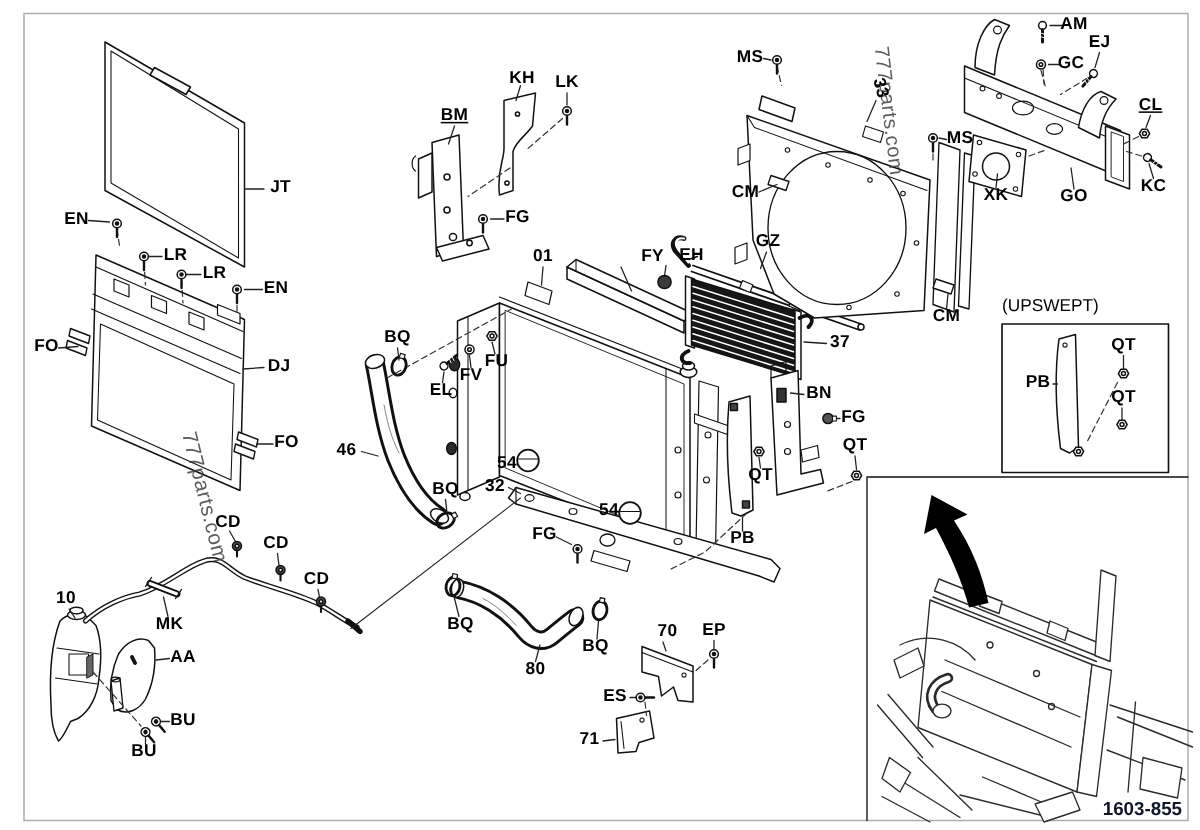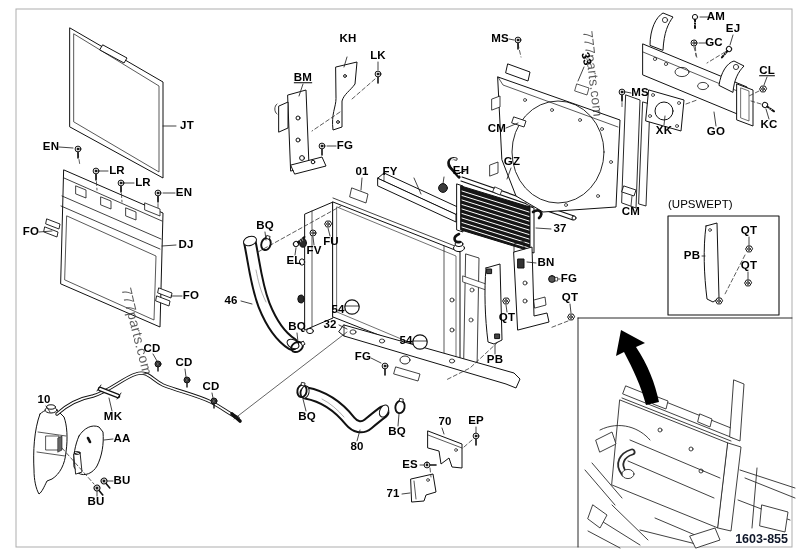--- a/index.html
+++ b/index.html
@@ -481,36 +481,36 @@
 
 <span class="callout" style="left: 187px; top: 126px;">JT</span>
     <span class="callout" style="left: 51px; top: 147px;">EN</span>
     <span class="callout" style="left: 117px; top: 171px;">LR</span>
     <span class="callout" style="left: 143px; top: 183px;">LR</span>
     <span class="callout" style="left: 184px; top: 193px;">EN</span>
     <span class="callout" style="left: 31px; top: 232px;">FO</span>
     <span class="callout" style="left: 186px; top: 245px;">DJ</span>
     <span class="callout" style="left: 191px; top: 296px;">FO</span>
     <span class="callout" style="left: 303px; top: 78px; text-decoration: underline;">BM</span>
-    <span class="callout" style="left: 348px; top: 39px;">KH</span>
+    <span class="callout" style="left: 348px; top: 53px;">KH</span>
     <span class="callout" style="left: 378px; top: 56px;">LK</span>
     <span class="callout" style="left: 345px; top: 146px;">FG</span>
     <span class="callout" style="left: 500px; top: 39px;">MS</span>
     <span class="callout" style="left: 586px; top: 59px; transform: translate(-50%, -50%) rotate(75deg);">33</span>
     <span class="callout" style="left: 640px; top: 93px;">MS</span>
     <span class="callout" style="left: 497px; top: 129px;">CM</span>
     <span class="callout" style="left: 664px; top: 131px;">XK</span>
     <span class="callout" style="left: 716px; top: 132px;">GO</span>
     <span class="callout" style="left: 716px; top: 17px;">AM</span>
     <span class="callout" style="left: 714px; top: 43px;">GC</span>
     <span class="callout" style="left: 733px; top: 29px;">EJ</span>
     <span class="callout" style="left: 767px; top: 71px; text-decoration: underline;">CL</span>
     <span class="callout" style="left: 769px; top: 125px;">KC</span>
     <span class="callout" style="left: 362px; top: 172px;">01</span>
-    <span class="callout" style="left: 390px; top: 172px;">FY</span>
+    <span class="callout" style="left: 435px; top: 172px;">FY</span>
     <span class="callout" style="left: 461px; top: 171px;">EH</span>
     <span class="callout" style="left: 512px; top: 162px;">GZ</span>
     <span class="callout" style="left: 560px; top: 229px;">37</span>
     <span class="callout" style="left: 631px; top: 212px;">CM</span>
     <span class="callout" style="left: 265px; top: 226px;">BQ</span>
     <span class="callout" style="left: 294px; top: 261px;">EL</span>
     <span class="callout" style="left: 314px; top: 251px;">FV</span>
     <span class="callout" style="left: 331px; top: 242px;">FU</span>
     <span class="callout" style="left: 546px; top: 263px;">BN</span>
     <span class="callout" style="left: 569px; top: 279px;">FG</span>

